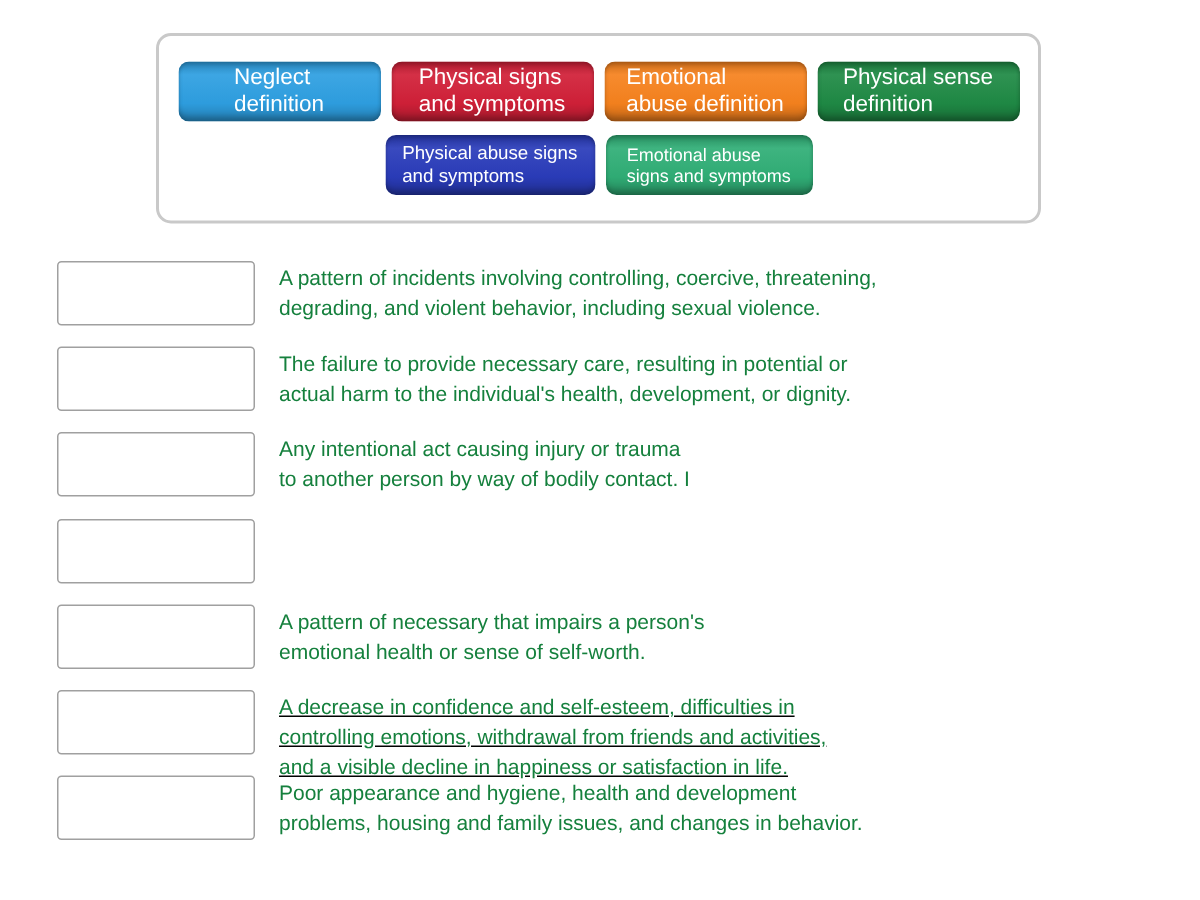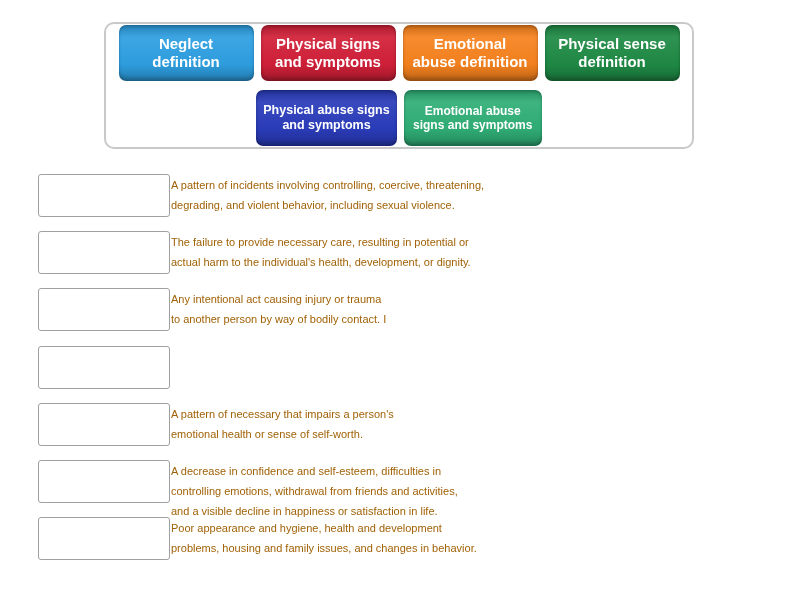--- a/index.html
+++ b/index.html
@@ -33,28 +33,27 @@
   }
   .bank-row {
     display: flex;
     justify-content: center;
     align-items: stretch;
     gap: 7px;
   }
   .tile {
     box-sizing: border-box;
     min-width: 135px;
-    height: 56px;
+    height: 40px;
     padding: 0 7px;
     border-radius: 7px;
     color: #ffffff;
-    font-weight: bold;
+    font-weight: normal;
     font-size: 15px;
     line-height: 1.18;
-    text-align: center;
     display: flex;
     align-items: center;
     justify-content: center;
     white-space: pre-line;
     cursor: pointer;
     background-image: linear-gradient(rgba(0,0,0,0.18), rgba(255,255,255,0.07) 22%, rgba(0,0,0,0.02) 70%, rgba(0,0,0,0.22));
     box-shadow: inset 0 4px 3px -2px rgba(0,0,0,0.18),
                 inset 0 -5px 4px -2px rgba(0,0,0,0.25),
                 inset 2px 0 2px -1px rgba(0,0,0,0.10),
                 inset -2px 0 2px -1px rgba(0,0,0,0.10);
@@ -64,38 +63,38 @@
   .tile-xs { font-size: 12px;  min-width: 138px; }
 
   
   .rows { position: absolute; left: 38px; top: 0; width: 740px; }
   .match-row { position: absolute; left: 0; display: flex; align-items: flex-start; }
   .match-row:nth-child(1) { top: 174px; }
   .match-row:nth-child(2) { top: 231px; }
   .match-row:nth-child(3) { top: 288px; }
   .match-row:nth-child(4) { top: 346px; }
   .match-row:nth-child(5) { top: 403px; }
-  .match-row:nth-child(6) { top: 460px; }
+  .match-row:nth-child(6) { top: 460px; text-decoration: underline; }
   .match-row:nth-child(7) { top: 517px; }
   .drop-zone {
     box-sizing: border-box;
     width: 132px;
     height: 43px;
     flex-shrink: 0;
     border: 1.5px solid #a0a0a0;
     border-radius: 3px;
     background: #ffffff;
   }
   .definition {
-    margin-left: 1px;
+    margin-left: 16px;
     padding-top: 1px;
     width: 565px;
-    font-size: 11px;
+    font-size: 14px;
     line-height: 20px;
-    color: #a16207;
+    color: #15803d;
     white-space: pre-line;
   }
 </style>
 </head>
 <body>
 
 <div class="stage">
 
   <div class="bank-panel">
     <div class="bank-row">

